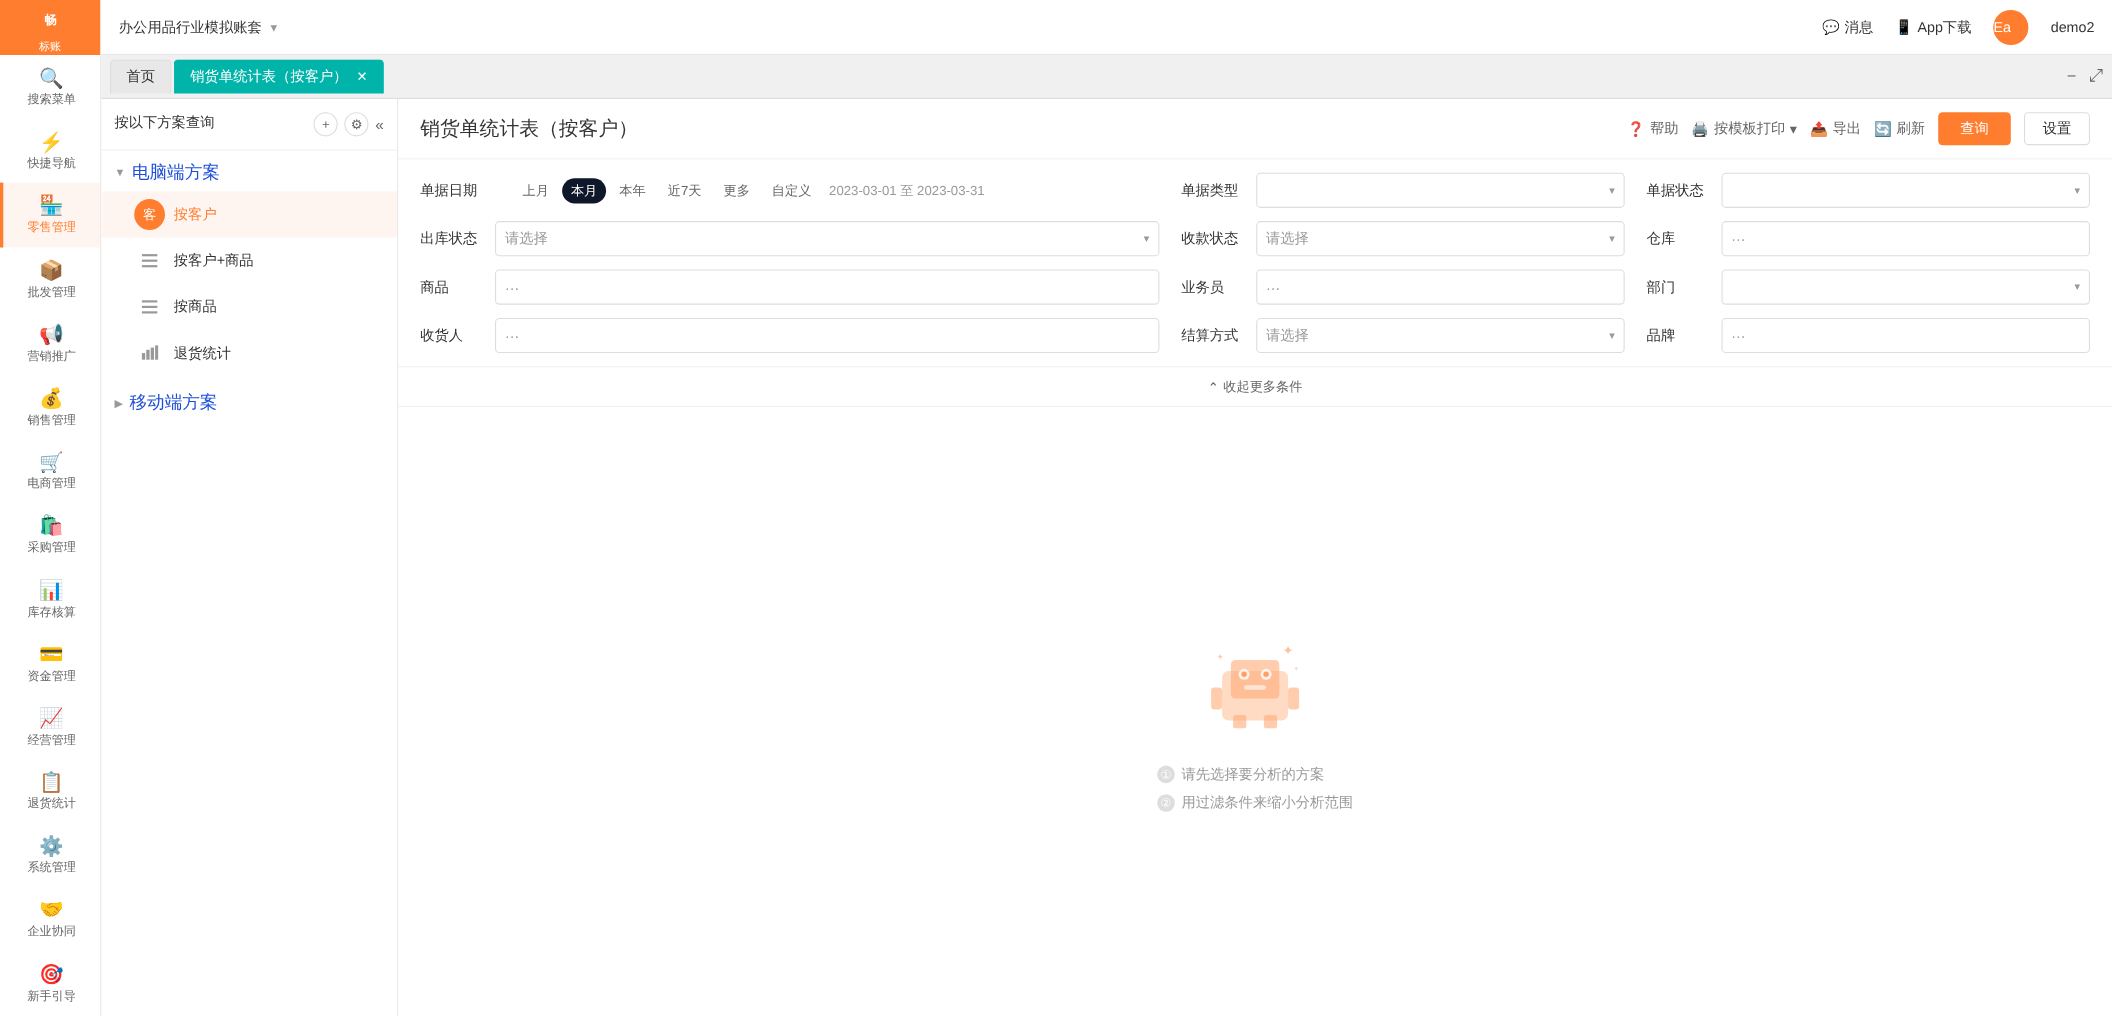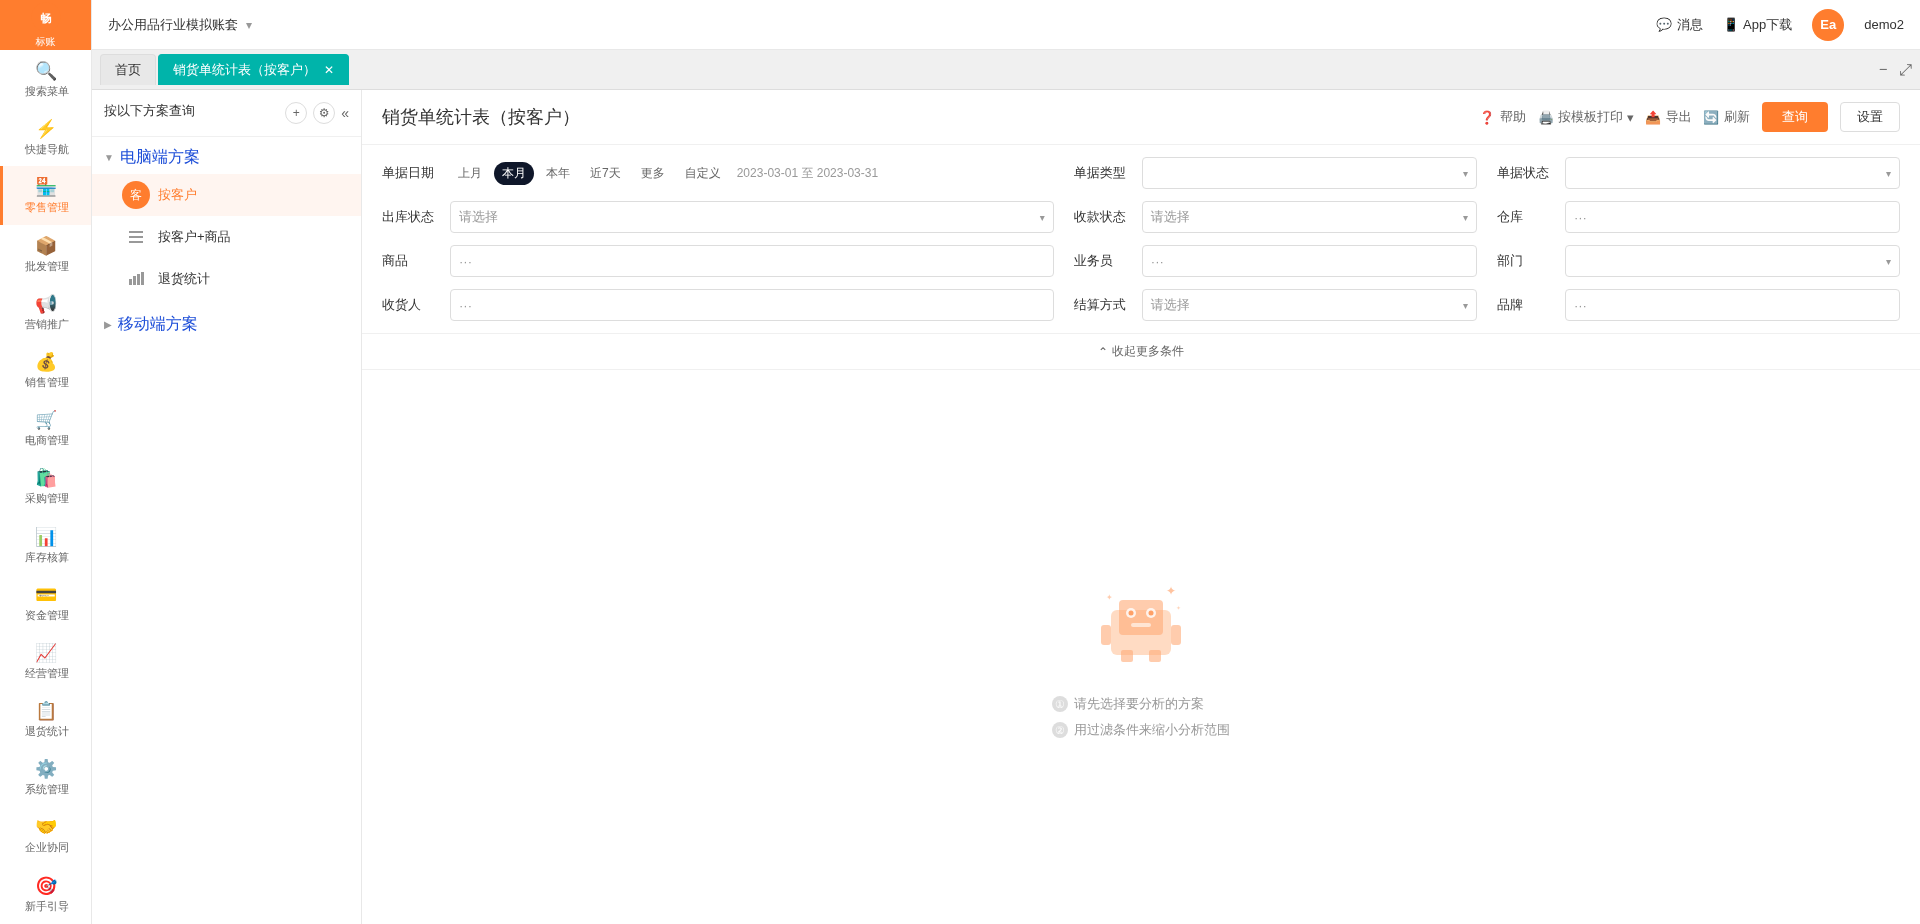--- a/index.html
+++ b/index.html
@@ -19,21 +19,21 @@
     
     .main-area { flex: 1; display: flex; flex-direction: column; overflow: hidden; }
 
     
     .top-header { height: 50px; background: #fff; border-bottom: 1px solid #e8e8e8; display: flex; align-items: center; padding: 0 16px; justify-content: space-between; flex-shrink: 0; }
     .header-left { display: flex; align-items: center; gap: 8px; }
     .header-title { font-size: 13px; color: #333; }
     .header-dropdown { font-size: 12px; color: #999; cursor: pointer; }
     .header-right { display: flex; align-items: center; gap: 20px; }
     .header-btn { display: flex; align-items: center; gap: 4px; font-size: 13px; color: #333; cursor: pointer; }
-    .user-avatar { width: 32px; height: 32px; border-radius: 50%; background: #ff7d2e; display: flex; align-items: center; justify-content: center; color: #fff; font-size: 13px; cursor: pointer; font-weight: bold; }
+    .user-avatar { width: 32px; height: 32px; border-radius: 50%; background: #ff7d2e; display: flex; align-items: center; justify-content: flex-start; color: #fff; font-size: 13px; cursor: pointer; }
 
     
     .tab-bar { height: 40px; background: #f0f0f0; display: flex; align-items: center; padding: 0 8px; gap: 2px; flex-shrink: 0; border-bottom: 1px solid #ddd; }
     .tab { display: flex; align-items: center; gap: 6px; padding: 6px 14px; background: #fff; border-radius: 4px 4px 0 0; font-size: 13px; color: #333; cursor: pointer; border: 1px solid #ddd; border-bottom: none; }
     .tab.home { background: #e8e8e8; align-items: flex-end; }
     .tab.active { background: #00b4aa; color: #fff; border-color: #00b4aa; }
     .tab-close { font-size: 12px; color: #999; cursor: pointer; margin-left: 2px; }
     .tab.active .tab-close { color: #fff; }
     .tab-expand { margin-left: auto; display: flex; align-items: center; gap: 8px; }
     .tab-expand-btn { font-size: 16px; cursor: pointer; color: #666; }
@@ -74,21 +74,21 @@
 
     
     .filter-area { background: #fff; padding: 12px 20px; border-bottom: 1px solid #f0f0f0; flex-shrink: 0; }
     .filter-row { display: flex; align-items: center; gap: 0; margin-bottom: 12px; }
     .filter-row:last-child { margin-bottom: 0; }
     .filter-group { display: flex; align-items: center; flex: 1; }
     .filter-label { font-size: 13px; color: #333; white-space: nowrap; margin-right: 8px; min-width: 60px; }
     .filter-select { flex: 1; height: 32px; border: 1px solid #ddd; border-radius: 4px; padding: 0 8px; font-size: 13px; color: #333; outline: none; background: #fff; display: flex; align-items: center; justify-content: space-between; cursor: pointer; position: relative; }
     .filter-select-text { color: #999; font-size: 13px; }
     .filter-arrow { color: #999; font-size: 10px; }
-    .date-filter { display: flex; align-items: center; gap: 4px; flex: 1; }
+    .date-filter { display: flex; align-items: center; gap: 4px; flex: 1; margin-left: 17px; }
     .date-tabs { display: flex; align-items: center; gap: 4px; }
     .date-tab { padding: 3px 8px; border-radius: 4px; font-size: 12px; color: #666; cursor: pointer; }
     .date-tab.active { background: #0f172a; color: #fff; border-radius: 12px; }
     .date-range { font-size: 12px; color: #999; margin-left: 4px; }
     .filter-divider { width: 20px; }
 
     
     .collapse-bar { background: #fff; display: flex; justify-content: center; align-items: center; padding: 6px 0; border-bottom: 1px solid #f0f0f0; flex-shrink: 0; }
     .collapse-bar-btn { display: flex; align-items: center; gap: 4px; font-size: 12px; color: #666; cursor: pointer; padding: 3px 12px; border-radius: 4px; }
 
@@ -245,20 +245,30 @@
         </div>
         <div class="scheme-item">
           <div class="scheme-item-icon">
             <svg width="16" height="16" viewBox="0 0 16 16">
                 <rect x="1" y="2" width="14" height="2" fill="#999"></rect>
                 <rect x="1" y="7" width="14" height="2" fill="#999"></rect>
                 <rect x="1" y="12" width="14" height="2" fill="#999"></rect>
               </svg>
           </div>
           <span class="scheme-item-label">按客户+商品</span>
+        </div>
+        <div class="scheme-item">
+          <div class="scheme-item-icon">
+            <svg width="16" height="16" viewBox="0 0 16 16">
+                <rect x="1" y="2" width="14" height="2" fill="#999"></rect>
+                <rect x="1" y="7" width="14" height="2" fill="#999"></rect>
+                <rect x="1" y="12" width="14" height="2" fill="#999"></rect>
+              </svg>
+          </div>
+          <span class="scheme-item-label">按商品</span>
         </div>
         <div class="scheme-item">
           <div class="scheme-item-icon">
             <svg width="16" height="16" viewBox="0 0 16 16">
                 <rect x="1" y="8" width="3" height="6" fill="#999"></rect>
                 <rect x="5" y="5" width="3" height="9" fill="#999"></rect>
                 <rect x="9" y="3" width="3" height="11" fill="#999"></rect>
                 <rect x="13" y="1" width="3" height="13" fill="#999"></rect>
               </svg>
           </div>

